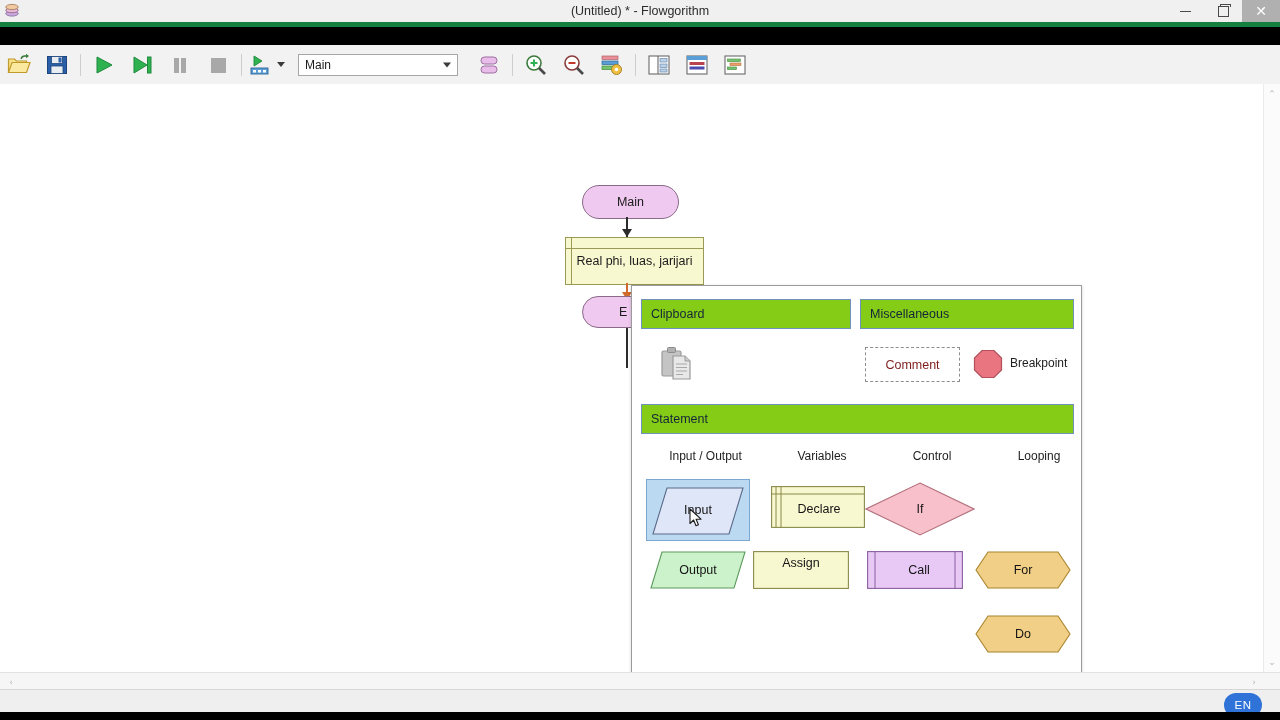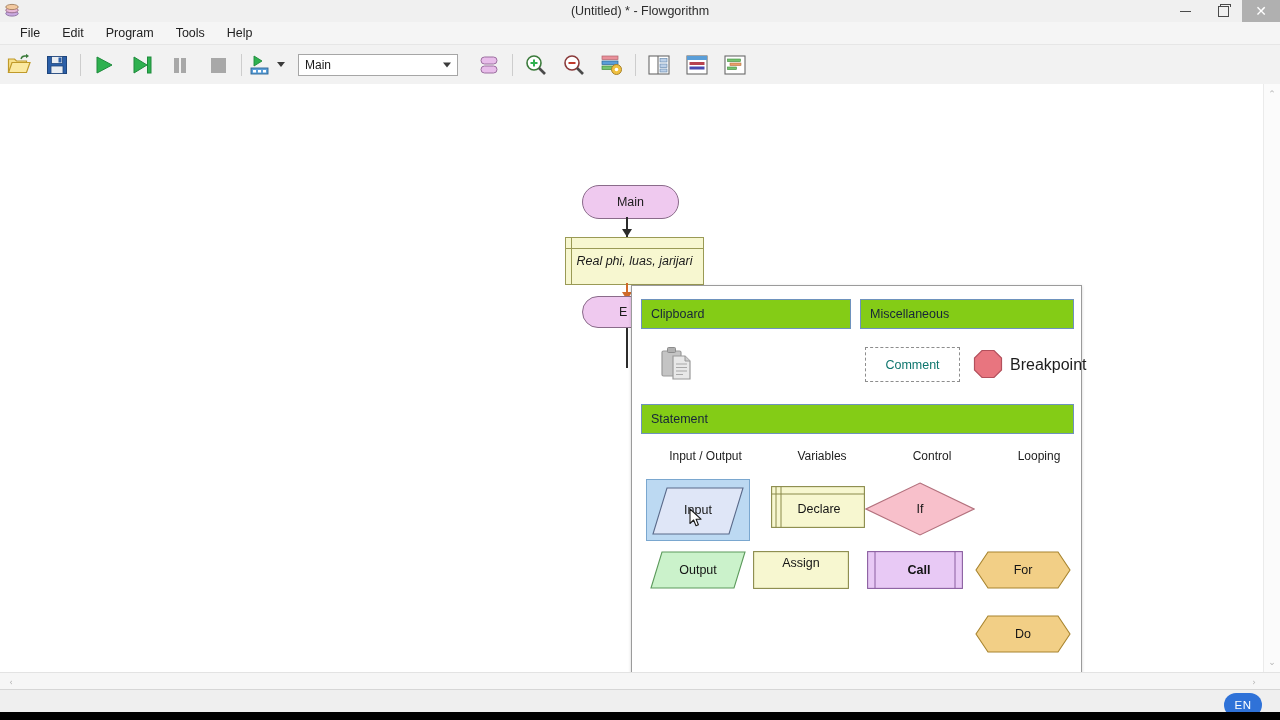--- a/index.html
+++ b/index.html
@@ -104,21 +104,21 @@
   .fc-oval{
     position:absolute;
     background:#efc9ef;border:1px solid #8a6b8a;border-radius:999px;
     display:flex;align-items:center;justify-content:center;
     font-size:12.5px;color:#1b1b1b;
   }
   .fc-declare{
     position:absolute;
     background:#f7f7d0;border:1px solid #9a9a55;
     display:flex;align-items:center;justify-content:center;
-    font-size:12.5px;color:#1b1b1b;font-style:italic;
+    font-size:12.5px;color:#1b1b1b;
   }
   .fc-declare:before{
     content:"";position:absolute;left:5px;top:0;bottom:0;width:1px;background:#9a9a55;
   }
   .fc-declare:after{
     content:"";position:absolute;left:0;right:0;top:10px;height:1px;background:#9a9a55;
   }
   .fc-line{position:absolute;background:#2b2b2b;width:1.5px;}
   .fc-line-o{position:absolute;background:#d06a2a;width:1.5px;}
   .fc-arrow{
@@ -157,23 +157,23 @@
   }
   .selbox{
     position:absolute;background:#bcd9f2;border:1px solid #7aa7cf;
     box-sizing:border-box;
   }
   .cursor-arrow{position:absolute;width:14px;height:20px;}
 
   .comment-box{
     position:absolute;border:1px dashed #8d8d8d;background:#ffffff;
     display:flex;align-items:center;justify-content:center;
-    font-size:12.5px;color:#0f766e;box-sizing:border-box;
-  }
-  .bp-label{position:absolute;font-size:16px;color:#1d1d1d;}
+    font-size:12.5px;color:#7f1d1d;box-sizing:border-box;
+  }
+  .bp-label{position:absolute;font-size:12px;color:#1d1d1d;}
 
   
   .taskbar{
     position:absolute;left:0;bottom:0;width:1280px;height:48px;
     background:#efefef;border-top:1px solid #d6d6d6;
   }
   .taskbar .strip{
     position:absolute;left:0;bottom:0;width:1280px;height:8px;background:#000;
   }
   .enbadge{
@@ -206,27 +206,20 @@
         </div>
       <div class="winbtn">
           <div class="wb-max"></div>
         </div>
       <div class="winbtn close">
           <span class="wb-close">✕</span>
         </div>
     </div>
   </div>
 
-  <div class="menubar">
-    <div class="menuitem">File</div>
-    <div class="menuitem">Edit</div>
-    <div class="menuitem">Program</div>
-    <div class="menuitem">Tools</div>
-    <div class="menuitem">Help</div>
-  </div>
 
   <div class="toolbar">
 
     <div class="tbslot">
       <svg width="24" height="22" viewBox="0 0 24 22">
         <path d="M1.5 18.5 V5 h6 l2 2 h10 v2" fill="#f7e08a" stroke="#c09a2a" stroke-width="1.2"></path>
         <path d="M1.5 18.5 L5 8.5 h18 L19.5 18.5 Z" fill="#fbe9a0" stroke="#c09a2a" stroke-width="1.2"></path>
         <path d="M14 5 a4 4 0 0 1 4 -3 l1.5 0" fill="none" stroke="#3a7a3a" stroke-width="1.3"></path>
         <path d="M19 -0.2 l3 2.2 l-3 2.2 z" fill="#3a7a3a"></path>
       </svg>
@@ -465,21 +458,21 @@
           <div class="shapelabel">Output</div>
         </div>
 
         <div class="shapecell" style="left:121px;top:265px;width:96px;height:24px;">
           <svg width="96" height="38" viewBox="0 0 96 38" style="display:block">
             <rect x="0.6" y="0.6" width="94.8" height="36.8" fill="#f7f7d0" stroke="#8a8a4a" stroke-width="1.1"></rect>
           </svg>
           <div class="shapelabel">Assign</div>
         </div>
 
-        <div class="shapecell" style="left:235px;top:265px;width:104px;height:38px;font-weight:bold;">
+        <div class="shapecell" style="left:235px;top:265px;width:104px;height:38px;">
           <svg width="96" height="38" viewBox="0 0 96 38" style="display:block">
             <rect x="0.6" y="0.6" width="94.8" height="36.8" fill="#e8c9f5" stroke="#8a5fa0" stroke-width="1.1"></rect>
             <line x1="8" y1="0.6" x2="8" y2="37.4" stroke="#8a5fa0" stroke-width="1"></line>
             <line x1="88" y1="0.6" x2="88" y2="37.4" stroke="#8a5fa0" stroke-width="1"></line>
           </svg>
           <div class="shapelabel">Call</div>
         </div>
 
         <div class="shapecell" style="left:343px;top:265px;width:96px;height:38px;">
           <svg width="96" height="38" viewBox="0 0 96 38" style="display:block">

